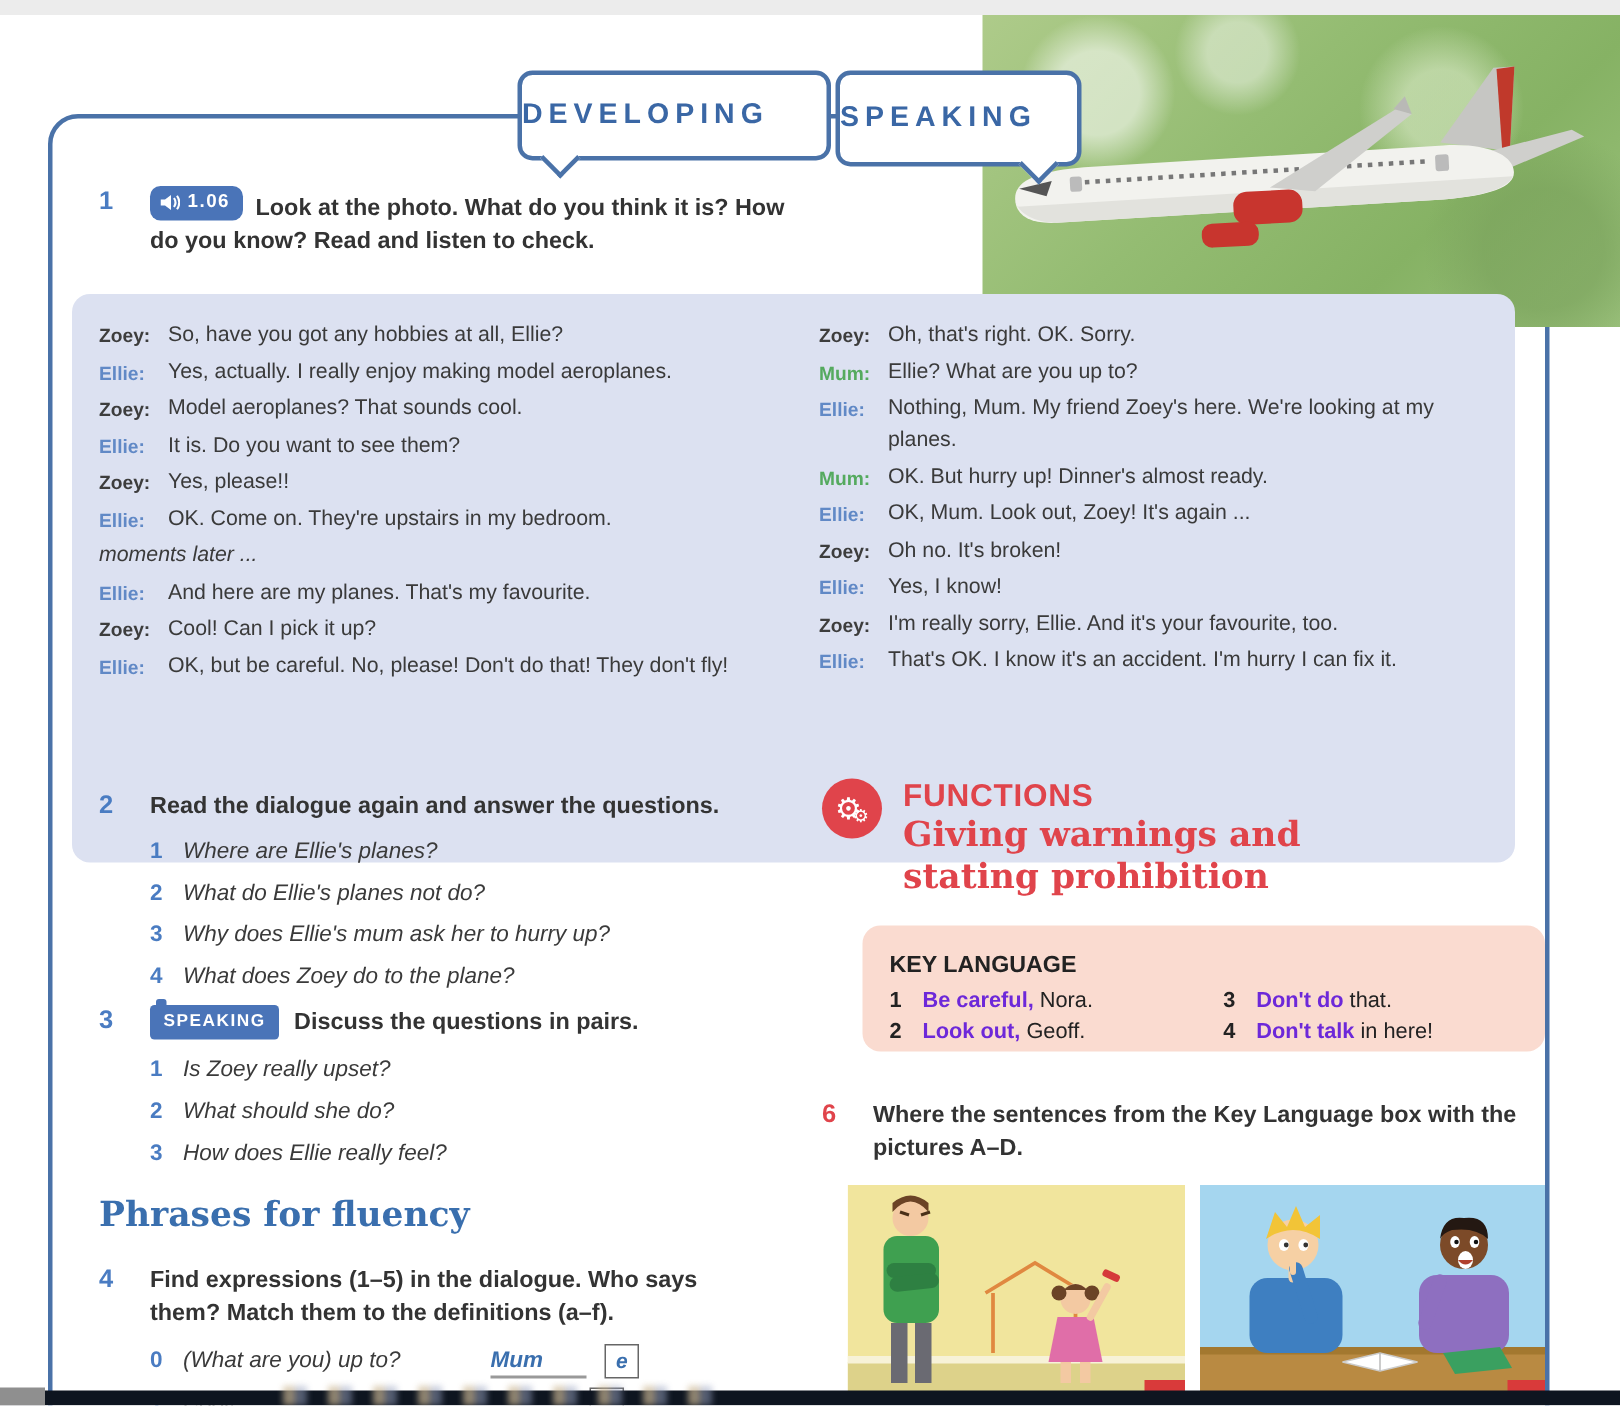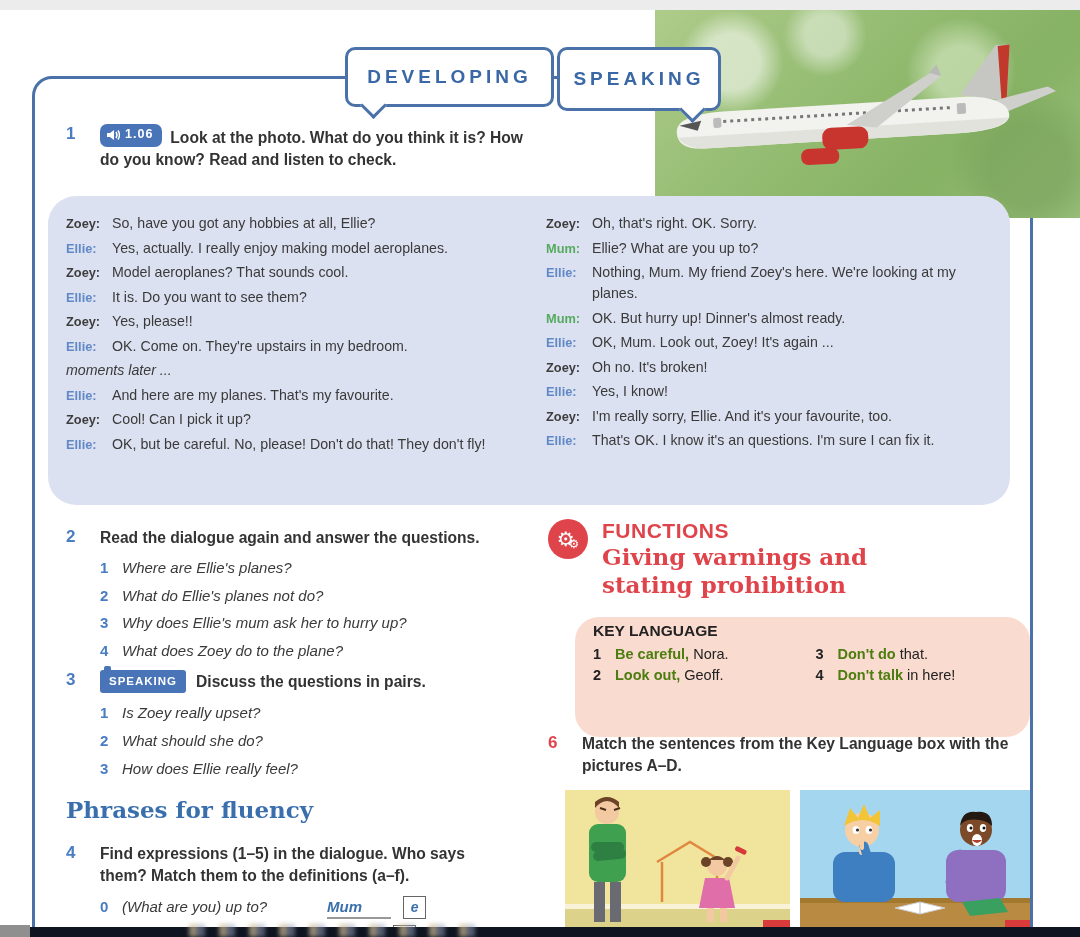--- a/index.html
+++ b/index.html
@@ -18,21 +18,21 @@
     background:
       radial-gradient(circle at 18% 25%, rgba(255,255,255,.55) 0 28px, rgba(255,255,255,0) 52px),
       radial-gradient(circle at 40% 12%, rgba(255,255,255,.45) 0 20px, rgba(255,255,255,0) 42px),
       radial-gradient(circle at 72% 30%, rgba(235,245,220,.5) 0 26px, rgba(255,255,255,0) 55px),
       radial-gradient(circle at 88% 75%, rgba(120,160,90,.6) 0 40px, rgba(120,160,90,0) 80px),
       linear-gradient(135deg,#aecb8a 0%,#94bc72 40%,#86b264 70%,#9cc27d 100%);}
   .photo svg{position:absolute;left:6px;top:28px;}
 
   
   .bubble{position:absolute;background:#fff;border:3px solid #4a72a8;border-radius:10px;
-    display:flex;align-items:center;justify-content:center;color:#3a67a5;font-weight:bold;
+    display:flex;align-items:center;color:#3a67a5;font-weight:bold;
     letter-spacing:4px;font-size:19px;z-index:5;}
   .tail{position:absolute;width:16px;height:16px;background:#fff;bottom:-11px;
     border-right:3px solid #4a72a8;border-bottom:3px solid #4a72a8;transform:rotate(45deg);}
   .tail-l{left:16px;} .tail-r{right:16px;}
 
   
   .ex{display:flex;}
   .ex-num{font-weight:bold;color:#4a7cc2;font-size:17px;width:34px;flex-shrink:0;}
   .ex-num.red{color:#e0444b;}
   .ex-title{font-weight:bold;color:#333;font-size:15.6px;line-height:1.4;}
@@ -42,47 +42,47 @@
 
   .audio-badge{display:inline-flex;align-items:center;gap:5px;background:#4a74b8;color:#fff;
     border-radius:7px;padding:2px 9px 3px 7px;font-size:12.5px;font-weight:bold;letter-spacing:1px;
     vertical-align:2px;margin-right:8px;}
   .speaking-badge{display:inline-block;background:#4a74b8;color:#fff;font-size:11.5px;font-weight:bold;
     letter-spacing:1px;padding:3px 9px 4px;border-radius:3px;margin-right:10px;vertical-align:2px;position:relative;}
   .speaking-badge:before{content:'';position:absolute;left:4px;top:-4px;width:7px;height:6px;background:#4a74b8;
     border-radius:2px 2px 0 0;}
 
   
-  .dlgbox{left:48px;top:196px;width:962px;height:309px;background:#dce1f1;border-radius:28px;
+  .dlgbox{left:48px;top:196px;width:962px;height:379px;background:#dce1f1;border-radius:12px;
     padding:17px 18px 10px 18px;box-sizing:border-box;display:flex;gap:40px;z-index:3;}
   .dlg-col-l{width:440px;flex-shrink:0;}
   .dlg-col-r{width:446px;flex-shrink:0;}
   .dlg-row{display:flex;margin-bottom:3.5px;font-size:14.2px;line-height:1.48;}
   .dlg-spk{width:46px;flex-shrink:0;font-weight:bold;font-size:12.8px;padding-top:2px;}
   .c-zoey{color:#3d3d3d;} .c-ellie{color:#6189c6;} .c-mum{color:#55aa5f;}
   .dlg-txt{color:#3a3a3a;}
   .stage{font-style:italic;}
 
   
   .serif-blue{font-family:"DejaVu Serif",serif;font-weight:bold;color:#3a6fae;font-size:23px;}
 
   
   .fn-circle{width:40px;height:40px;border-radius:50%;background:#e0444b;color:#fff;display:flex;
     align-items:center;justify-content:center;font-size:20px;flex-shrink:0;}
   .fn-title{color:#e0444b;font-weight:bold;font-size:21px;letter-spacing:.5px;}
   .fn-sub{font-family:"DejaVu Serif",serif;font-weight:bold;color:#e0444b;font-size:23px;line-height:1.2;width:300px;}
 
-  .keybox{left:575px;top:617px;width:455px;height:120px;background:#fadbd0;border-radius:24px;
-    padding:5px 18px;box-sizing:border-box;z-index:3;}
+  .keybox{left:575px;top:617px;width:455px;height:84px;background:#fadbd0;border-radius:12px;
+    padding:18px 18px;box-sizing:border-box;z-index:3;}
   .key-title{font-weight:bold;color:#222;font-size:15.5px;margin-bottom:6px;}
   .key-cols{display:flex;gap:26px;}
   .key-col{flex:1;}
   .key-item{display:flex;font-size:14.5px;margin-bottom:5px;}
   .key-num{font-weight:bold;color:#222;width:22px;flex-shrink:0;}
-  .key-red{color:#4d7c0f;font-weight:bold;margin-top:40px;}
+  .key-red{color:#6d28d9;font-weight:bold;margin-top:40px;}
   .key-rest{color:#222;text-align:right;}
 
   
   .answer-line{display:inline-block;min-width:64px;text-align:left;border-bottom:2px solid #999;
     color:#3a6fae;font-style:italic;font-weight:bold;font-size:15px;margin-left:60px;}
   .answer-box{display:inline-flex;align-items:center;justify-content:center;width:21px;height:21px;
     border:1.6px solid #666;margin-left:12px;color:#3a6fae;font-style:italic;font-weight:bold;
     font-size:14px;vertical-align:-4px;background:#fff;}
   .answer-box.empty{color:transparent;}
 
@@ -219,21 +219,21 @@
       <div class="dlg-row">
           <span class="dlg-spk c-ellie">Ellie:</span>
           <span class="dlg-txt">Yes, I know!</span>
         </div>
       <div class="dlg-row">
           <span class="dlg-spk c-zoey">Zoey:</span>
           <span class="dlg-txt">I'm really sorry, Ellie. And it's your favourite, too.</span>
         </div>
       <div class="dlg-row">
           <span class="dlg-spk c-ellie">Ellie:</span>
-          <span class="dlg-txt">That's OK. I know it's an questions. I'm sure I can fix it.</span>
+          <span class="dlg-txt">That's OK. I know it's an accident. I'm hurry I can fix it.</span>
         </div>
     </div>
   </div>
 
   <div class="abs" style="left:66px;top:527px;width:470px;z-index:3;">
     <div class="ex">
       <div class="ex-num">2</div>
       <div class="ex-title">Read the dialogue again and answer the questions.</div>
     </div>
     <div style="margin:8px 0 0 34px;">
@@ -330,21 +330,21 @@
         <div class="key-item">
             <span class="key-num">4</span>
             <span><span class="key-red">Don't talk</span><span class="key-rest"> in here!</span></span>
           </div>
       </div>
     </div>
   </div>
 
   <div class="abs ex" style="left:548px;top:733px;width:490px;z-index:3;">
     <div class="ex-num red">6</div>
-    <div class="ex-title" style="width:430px;">Match the sentences from the Key Language box with the pictures A–D.</div>
+    <div class="ex-title" style="width:430px;">Where the sentences from the Key Language box with the pictures A–D.</div>
   </div>
 
   <div class="abs pic" style="left:565px;top:790px;width:225px;height:140px;">
     <svg width="225" height="140" viewBox="0 0 225 140">
       <rect width="225" height="140" fill="#f1e59d"></rect>
       <rect y="118" width="225" height="22" fill="#ddd28a"></rect>
       <rect y="114" width="225" height="5" fill="#f7f2d8"></rect>
       <g stroke="#e08840" stroke-width="2.5" fill="none">
         <path d="M92,72 L125,52 L158,72"></path>
         <path d="M97,72 L97,112 M152,72 L152,112"></path>

